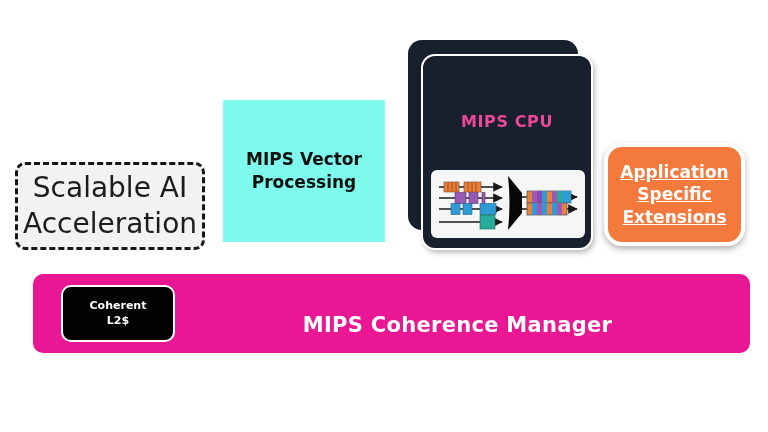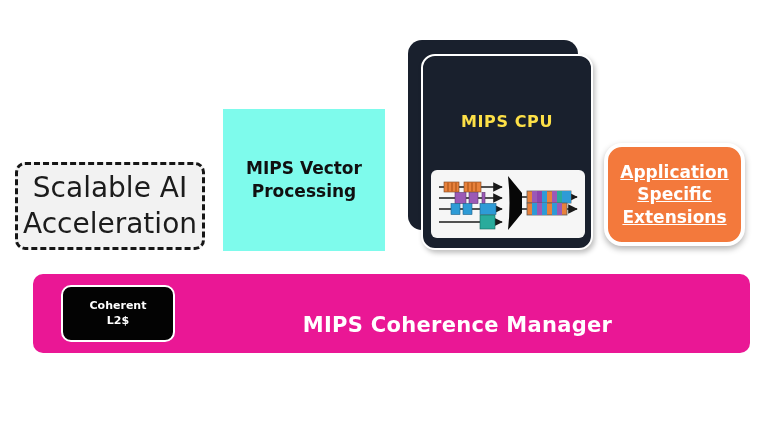--- a/index.html
+++ b/index.html
@@ -10,39 +10,39 @@
   
   .box-ai {
     position:absolute; left:15px; top:162px; width:190px; height:88px;
     background:#f2f2f2; border:3px dashed #161616; border-radius:10px;
     display:flex; align-items:center; justify-content:center; text-align:center;
     font-size:28px; color:#1c1c1c; line-height:1.3; padding:0 14px;
   }
 
   
   .box-vector {
-    position:absolute; left:223px; top:109px; width:162px; height:142px;
+    position:absolute; left:223px; top:100px; width:162px; height:142px;
     background:#7efbec;
     display:flex; align-items:center; justify-content:center; text-align:center;
     font-size:17px; font-weight:bold; color:#101010; line-height:1.35; padding:0 18px;
   }
 
   
   .cpu-back {
     position:absolute; left:408px; top:40px; width:170px; height:190px;
     background:#19202d; border-radius:14px;
   }
   .cpu-front {
     position:absolute; left:421px; top:54px; width:172px; height:196px;
     background:#19202d; border:2px solid #ffffff; border-radius:14px;
     box-shadow:2px 3px 5px rgba(0,0,0,0.25);
   }
   .cpu-title {
     position:absolute; top:56px; left:0; width:100%; text-align:center;
-    color:#fde047; font-weight:bold; font-size:16px; letter-spacing:0.6px;
+    color:#ec4899; font-weight:bold; font-size:16px; letter-spacing:0.6px;
   }
   .pipeline-panel {
     position:absolute; left:8px; top:114px; width:154px; height:68px;
     background:#f6f6f6; border-radius:6px;
   }
   .pipeline-panel svg { display:block; width:154px; height:68px; }
 
   
   .box-ase {
     position:absolute; left:604px; top:143px; width:141px; height:103px;

